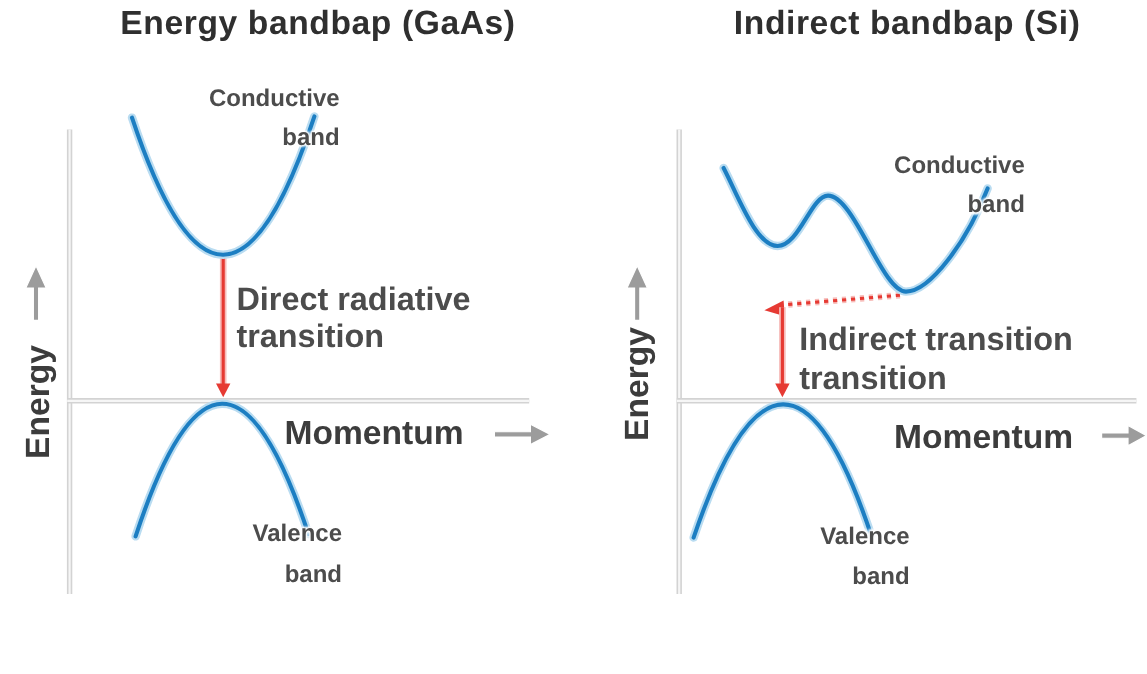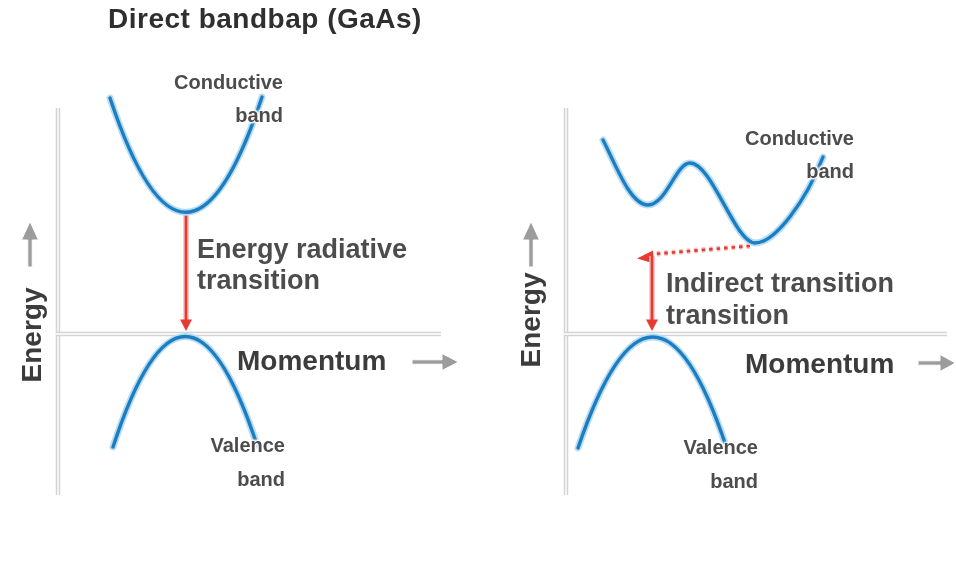--- a/index.html
+++ b/index.html
@@ -66,41 +66,42 @@
       <path d="M652,331 L646,319.5 L658,319.5 Z" fill="#e63a33"></path>
 
       <path d="M603,140 C615,163 630,205 648,205 C666,205 676,163 690,163 C712,163 735,243 755,243 C775,243 806,201 823,157" fill="none" stroke="#b9dcf1" stroke-width="7" stroke-linecap="round"></path>
       <path d="M603,140 C615,163 630,205 648,205 C666,205 676,163 690,163 C712,163 735,243 755,243 C775,243 806,201 823,157" fill="none" stroke="#1c7ec2" stroke-width="3.4" stroke-linecap="round"></path>
 
       <path d="M578,448 Q653,227 726,446" fill="none" stroke="#b9dcf1" stroke-width="7" stroke-linecap="round"></path>
       <path d="M578,448 Q653,227 726,446" fill="none" stroke="#1c7ec2" stroke-width="3.4" stroke-linecap="round"></path>
     </g>
   </svg>
 
-  <div class="lbl title" style="left:65px;top:3px;">Direct bandbap (GaAs)</div>
+  <div class="lbl title" style="left:65px;top:3px;">Energy bandbap (GaAs)</div>
 
   <div class="lbl band" style="left:83px;top:66px;">
     <div>Conductive</div>
     <div>band</div>
   </div>
 
   <div class="lbl trans" style="left:197px;top:234px;">
-    <div>Energy radiative</div>
+    <div>Direct radiative</div>
     <div>transition</div>
   </div>
 
   <div class="lbl band v" style="left:85px;top:428px;">
     <div>Valence</div>
     <div>band</div>
   </div>
 
   <div class="lbl axis" style="left:237px;top:345px;">Momentum</div>
 
   <div class="lbl axis energy" style="left:-48px;top:319px;">Energy</div>
 
+  <div class="lbl title" style="left:556px;top:3px;">Indirect bandbap (Si)</div>
 
   <div class="lbl band" style="left:654px;top:122px;">
     <div>Conductive</div>
     <div>band</div>
   </div>
 
   <div class="lbl trans" style="left:666px;top:267px;line-height:32px;">
     <div>Indirect transition</div>
     <div>transition</div>
   </div>

